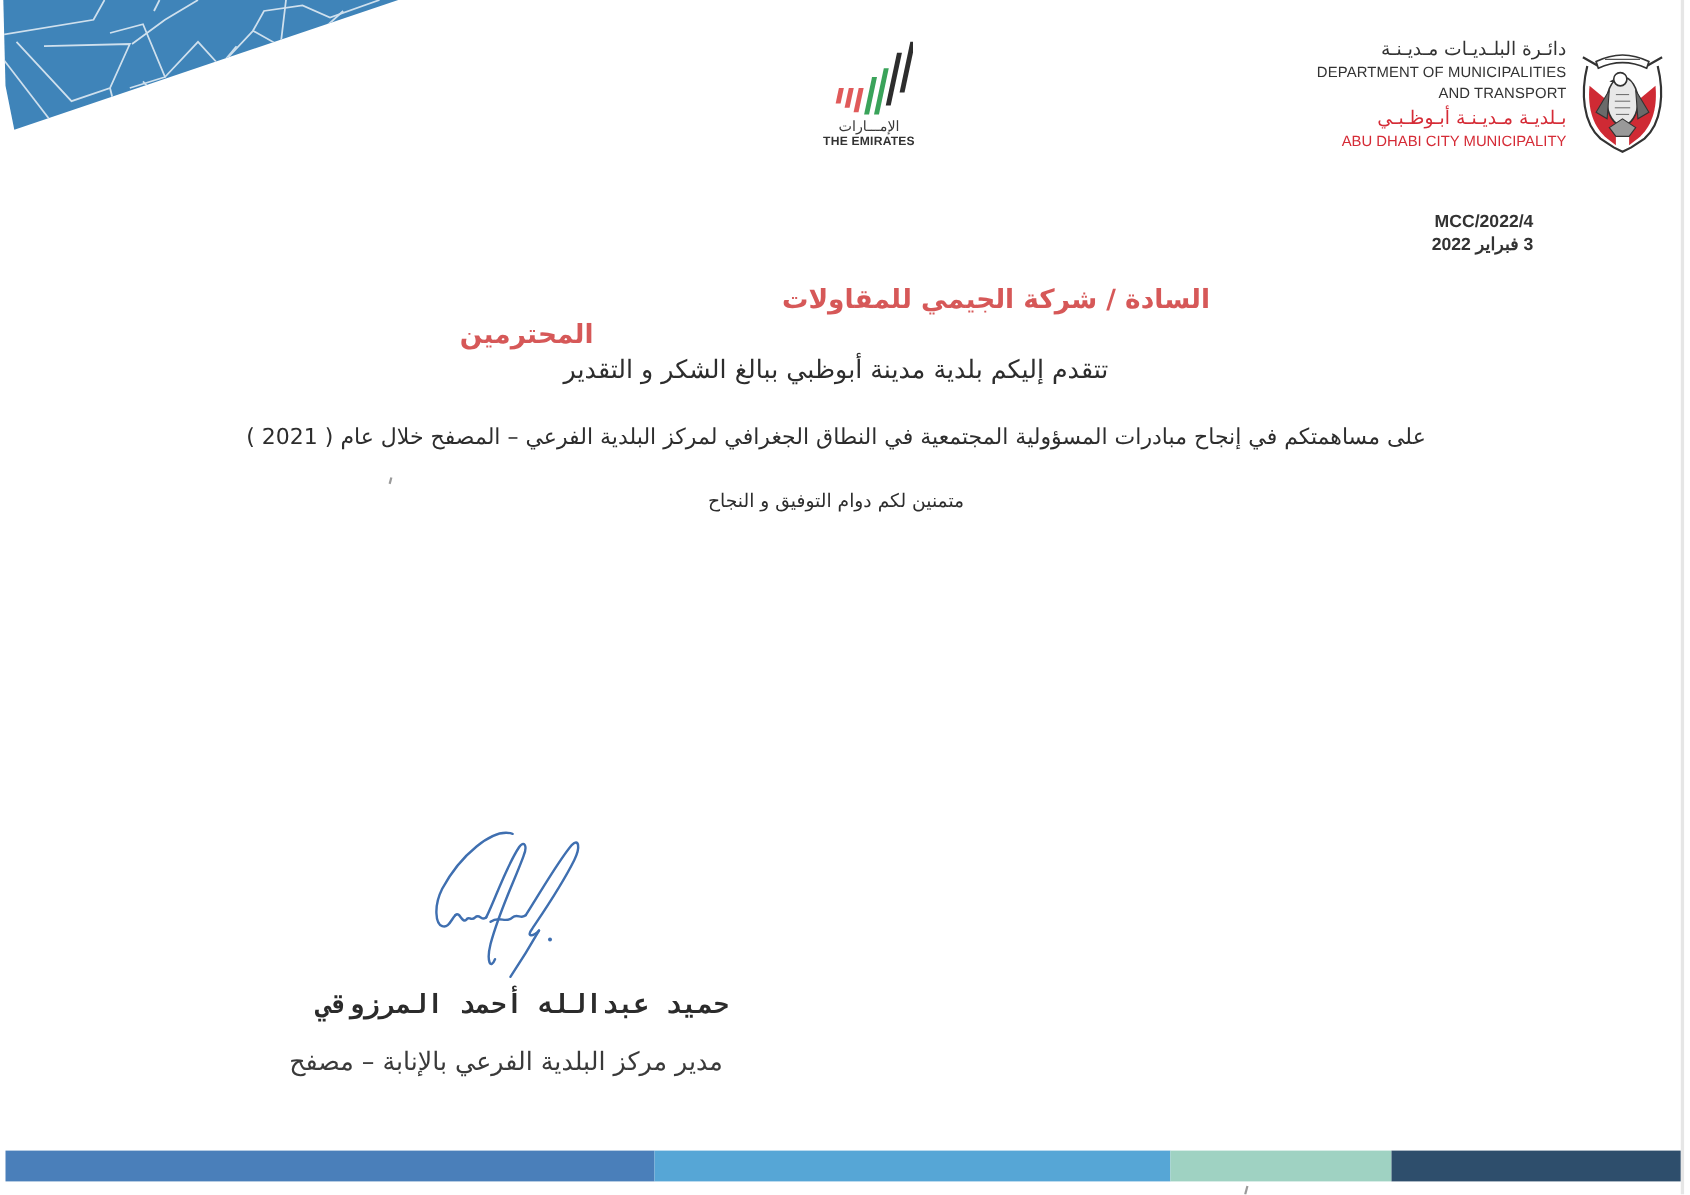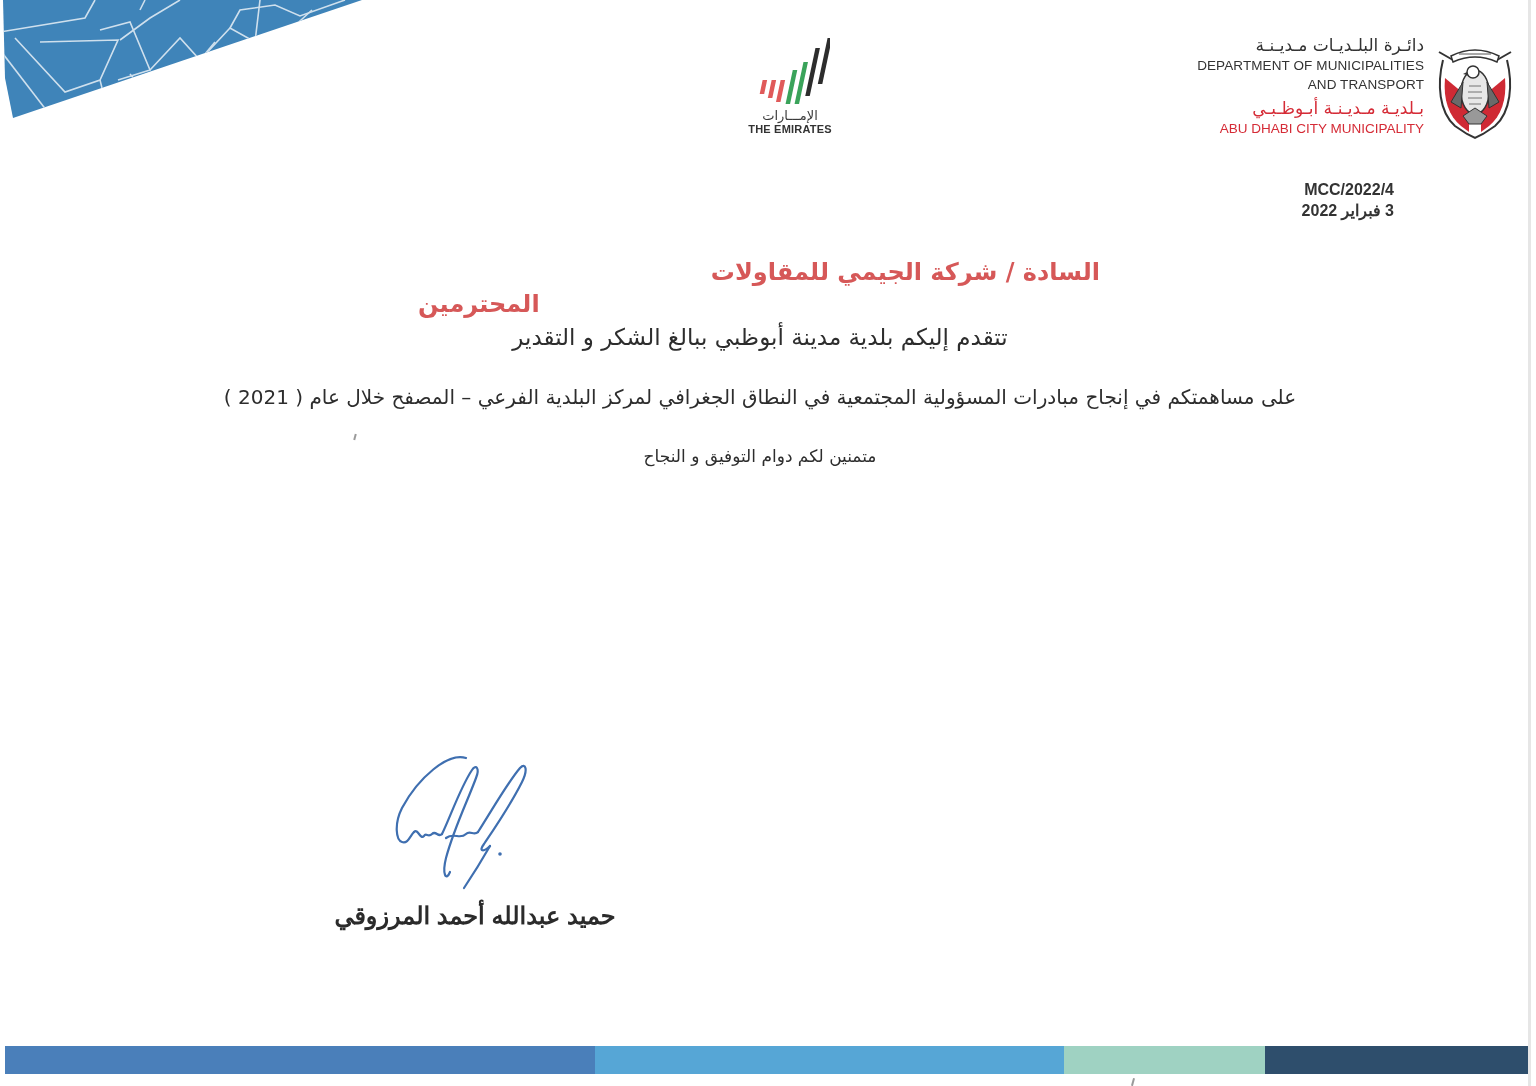--- a/index.html
+++ b/index.html
@@ -21,37 +21,37 @@
   
   .dmt { position: absolute; right: 112px; top: 34px; text-align: right; width: 300px; }
   .dmt .ar1 { font-family: "DejaVu Sans", sans-serif; font-size: 17px; color: #333; direction: rtl; line-height: 22px; letter-spacing: 1px; }
   .dmt .en1 { font-family: "Liberation Sans", sans-serif; font-size: 13.5px; color: #333; line-height: 19px; letter-spacing: 0.1px; }
   .dmt .ar2 { font-family: "DejaVu Sans", sans-serif; font-size: 17px; color: #d52b36; direction: rtl; line-height: 24px; margin-top: 2px; letter-spacing: 1px; }
   .dmt .en2 { font-family: "Liberation Sans", sans-serif; font-size: 13.5px; color: #d52b36; line-height: 18px; }
   .crest { position: absolute; left: 1433px; top: 38px; width: 84px; height: 104px; }
 
   
   .ref { position: absolute; right: 142px; top: 180px; text-align: right; font-family: "Liberation Sans", sans-serif; font-weight: bold; color: #333; }
-  .ref .num { font-size: 16px; line-height: 20px; }
+  .ref .num { font-size: 16px; line-height: 20px; margin-top: 12px; }
   .ref .date { font-size: 16px; line-height: 22px; direction: rtl; }
 
   
   .addressee { position: absolute; left: 400px; top: 258px; width: 720px; height: 40px; direction: rtl; }
   .addressee .to { position: absolute; right: 20px; top: 0; font-family: "DejaVu Sans", sans-serif; font-weight: bold; font-size: 24px; color: #d65858; }
   .addressee .hon { position: absolute; left: 18px; top: 0; font-family: "DejaVu Sans", sans-serif; font-weight: bold; font-size: 24px; color: #d65858; margin-top: 32px; }
 
   .line { position: absolute; direction: rtl; text-align: center; color: #2d2d2d; font-family: "DejaVu Sans", sans-serif; }
   .l1 { left: 480px; width: 560px; top: 324px; font-size: 23px; }
   .l2 { left: 190px; width: 1140px; top: 385px; font-size: 20px; }
   .l3 { left: 570px; width: 380px; top: 446px; font-size: 17px; }
 
   
   .signature { position: absolute; left: 388px; top: 748px; width: 150px; height: 148px; }
   .signer { position: absolute; left: 200px; top: 896px; width: 520px; direction: rtl; text-align: center; }
-  .signer .name { font-family: Liberation Sans, sans-serif; font-weight: bold; font-size: 24px; color: #2b2b2b; line-height: 40px; padding-left: 30px; }
+  .signer .name { font-family: Liberation Mono, monospace; font-weight: bold; font-size: 24px; color: #2b2b2b; line-height: 40px; padding-left: 30px; }
   .signer .title { font-family: "DejaVu Sans", sans-serif; font-size: 23px; color: #3a3a3a; line-height: 40px; margin-top: 10px; }
 
   
   .band { position: absolute; top: 1046px; height: 28px; }
   .b1 { left: 5px; width: 590px; background: #4a7fba; }
   .b2 { left: 595px; width: 469px; background: #56a6d6; }
   .b3 { left: 1064px; width: 201px; background: #9fd2c2; }
   .b4 { left: 1265px; width: 263px; background: #2e4e6c; }
 
   .speck { position: absolute; width: 2px; height: 6px; background: #9a9a9a; transform: rotate(15deg); }
@@ -148,20 +148,21 @@
       <path d="M54,86 C62,70 72,40 84,22 C88,16 92,20 88,30 C80,52 66,80 58,110 C54,126 58,134 62,124"></path>
       <path d="M58,90 C66,84 72,92 78,86 C82,82 86,88 90,84"></path>
       <path d="M90,84 C104,62 120,34 132,20 C138,14 140,22 134,34 C122,58 104,84 96,96 C90,104 96,104 102,98"></path>
       <path d="M102,98 C94,112 84,128 76,140"></path>
     </g>
     <circle cx="112" cy="106" r="1.8" fill="#3f6fb0"></circle>
   </svg>
 
   <div class="signer">
     <div class="name">حميد عبدالله أحمد المرزوقي</div>
+    <div class="title">مدير مركز البلدية الفرعي بالإنابة – مصفح</div>
   </div>
 
   <div class="band b1"></div>
   <div class="band b2"></div>
   <div class="band b3"></div>
   <div class="band b4"></div>
 
   <div class="speck" style="left:1132px; top:1078px; height:8px;"></div>
 
   <div class="right-edge"></div>

